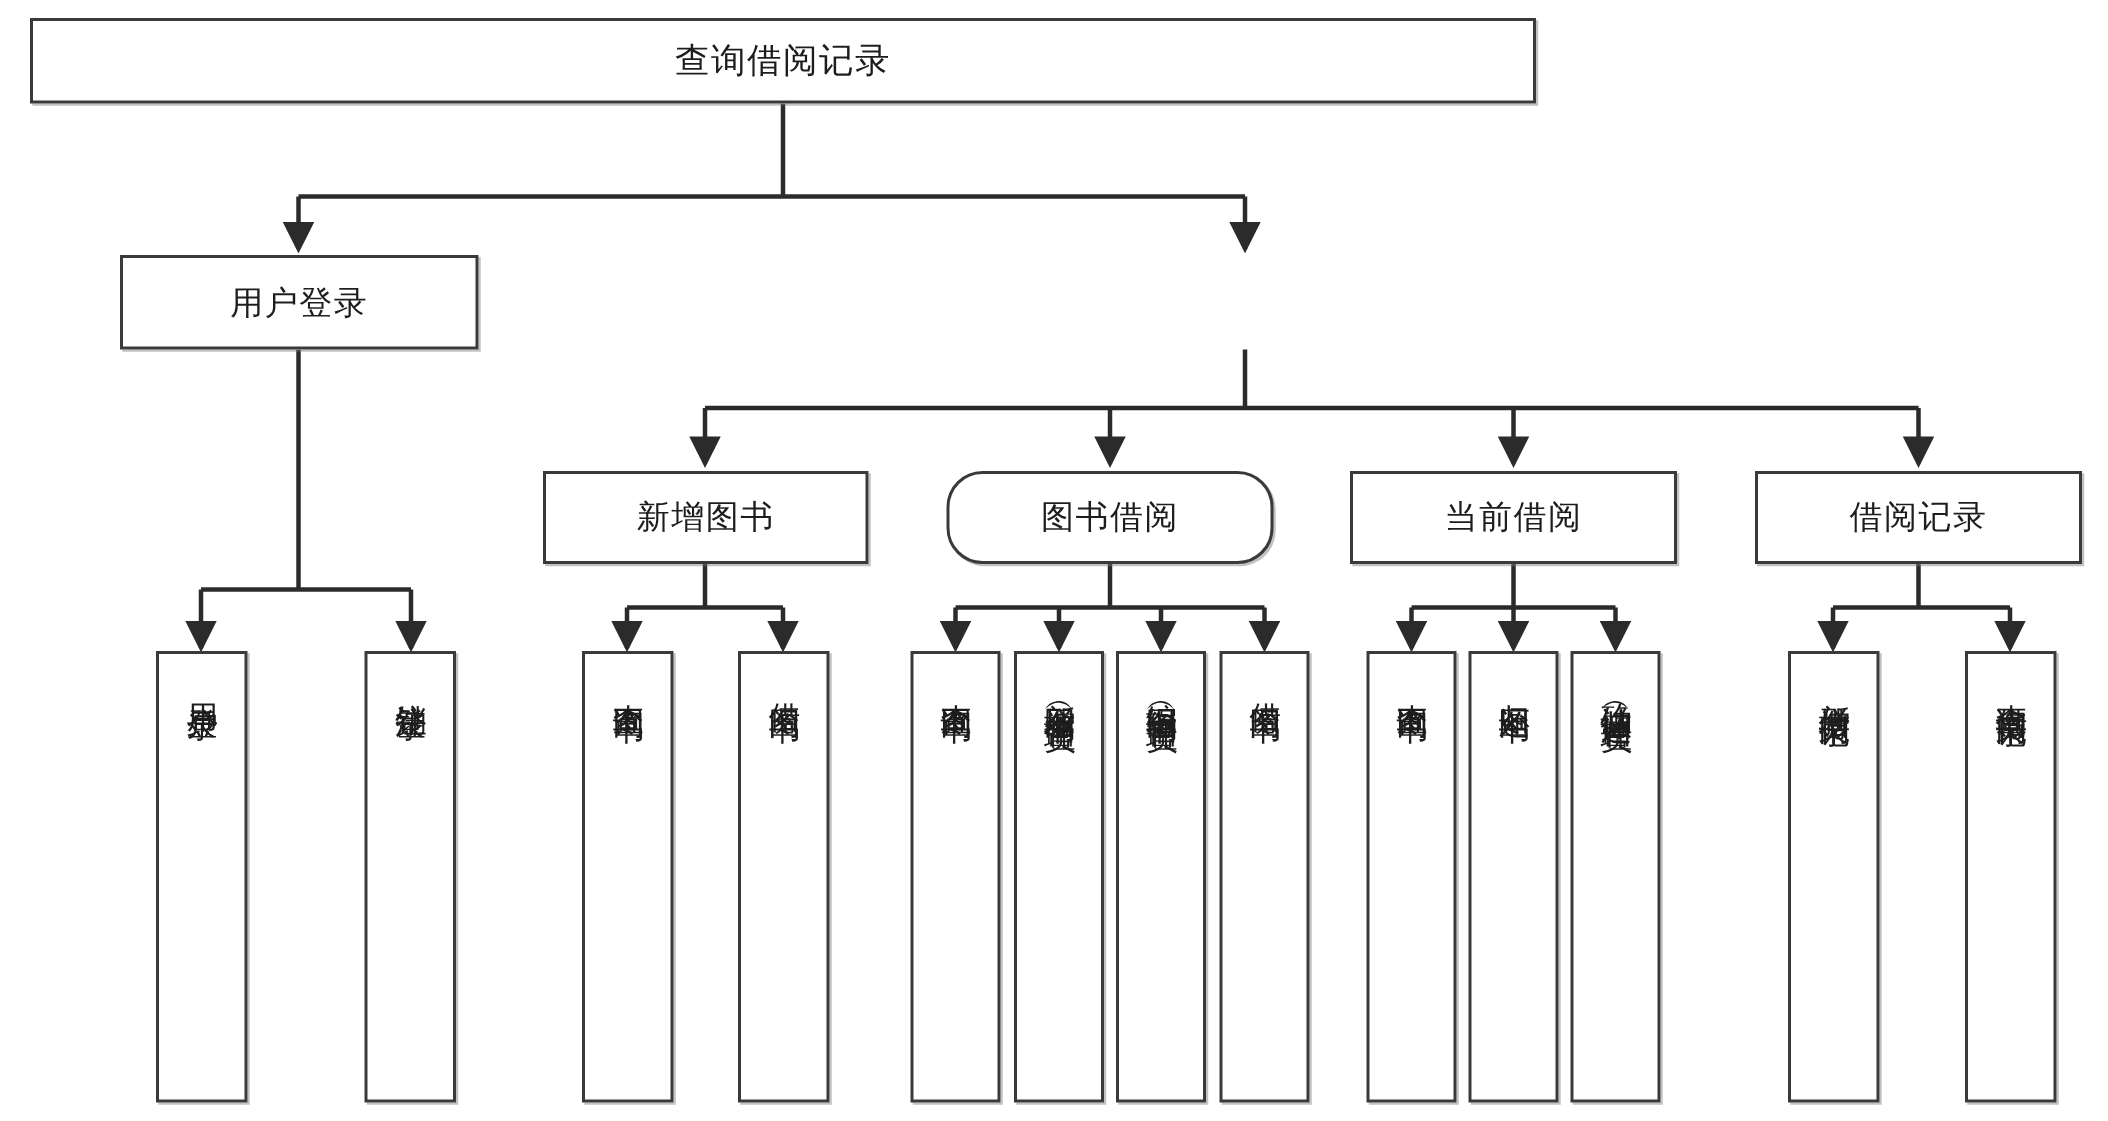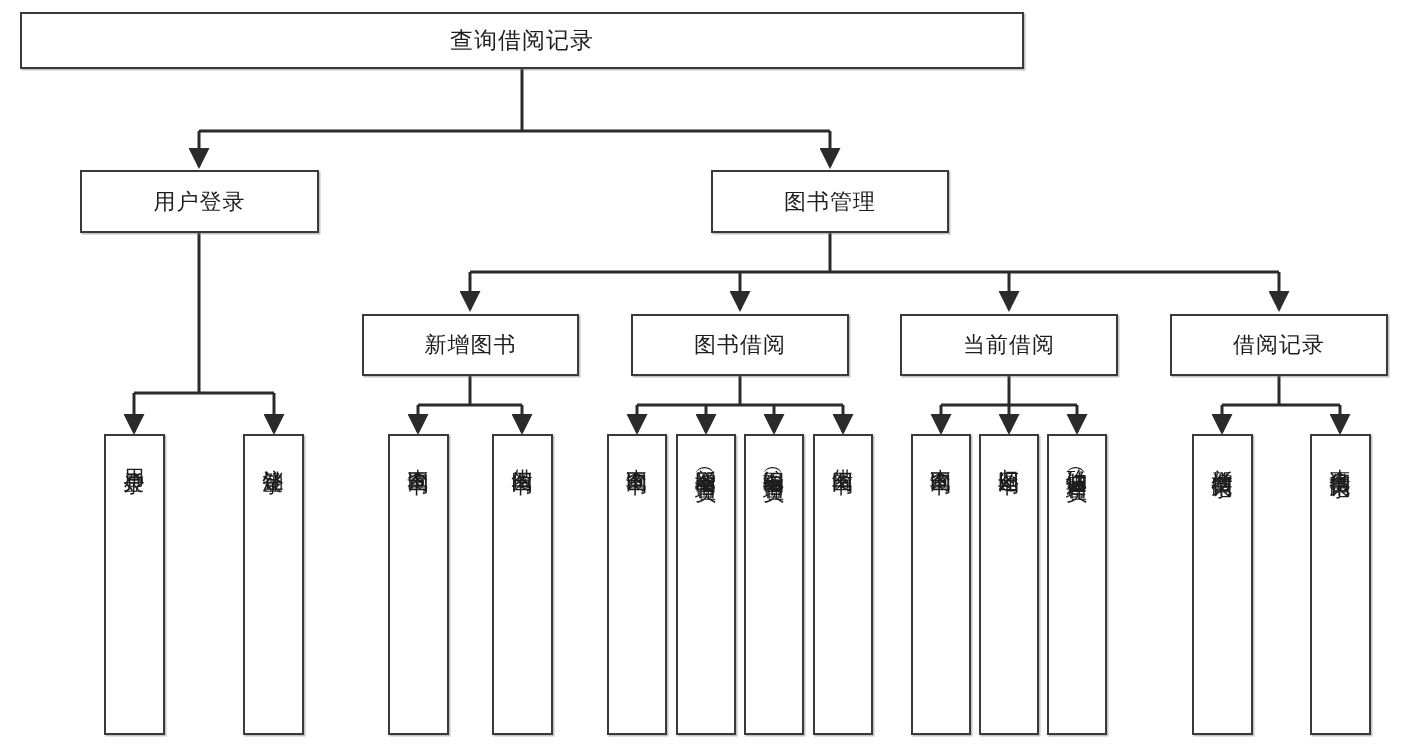--- a/index.html
+++ b/index.html
@@ -125,28 +125,25 @@
     </g>
   </svg>
 
   <div class="node root" style="left:20px; top:12px; width:1004px; height:57px;">
     <span class="node-label">查询借阅记录</span>
   </div>
 
   <div class="node" style="left:80px; top:170px; width:239px; height:63px;">
     <span class="node-label">用户登录</span>
   </div>
-  <div class="node" style="left:711px; top:170px; width:238px; height:63px;">
-    <span class="node-label">图书管理</span>
-  </div>
 
   <div class="node" style="left:362px; top:314px; width:217px; height:62px;">
     <span class="node-label">新增图书</span>
   </div>
-  <div class="node" style="left:631px; top:314px; width:218px; height:62px;">
+  <div class="node" style="left:631px; top:314px; width:218px; height:62px;border-radius:24px;">
     <span class="node-label">图书借阅</span>
   </div>
   <div class="node" style="left:1170px; top:314px; width:218px; height:62px;">
     <span class="node-label">借阅记录</span>
   </div>
   <div class="node" style="left:900px; top:314px; width:218px; height:62px;">
     <span class="node-label">当前借阅</span>
   </div>
 
   <div class="node vertical" style="left:104px; top:434px; width:61px; height:301px;">

